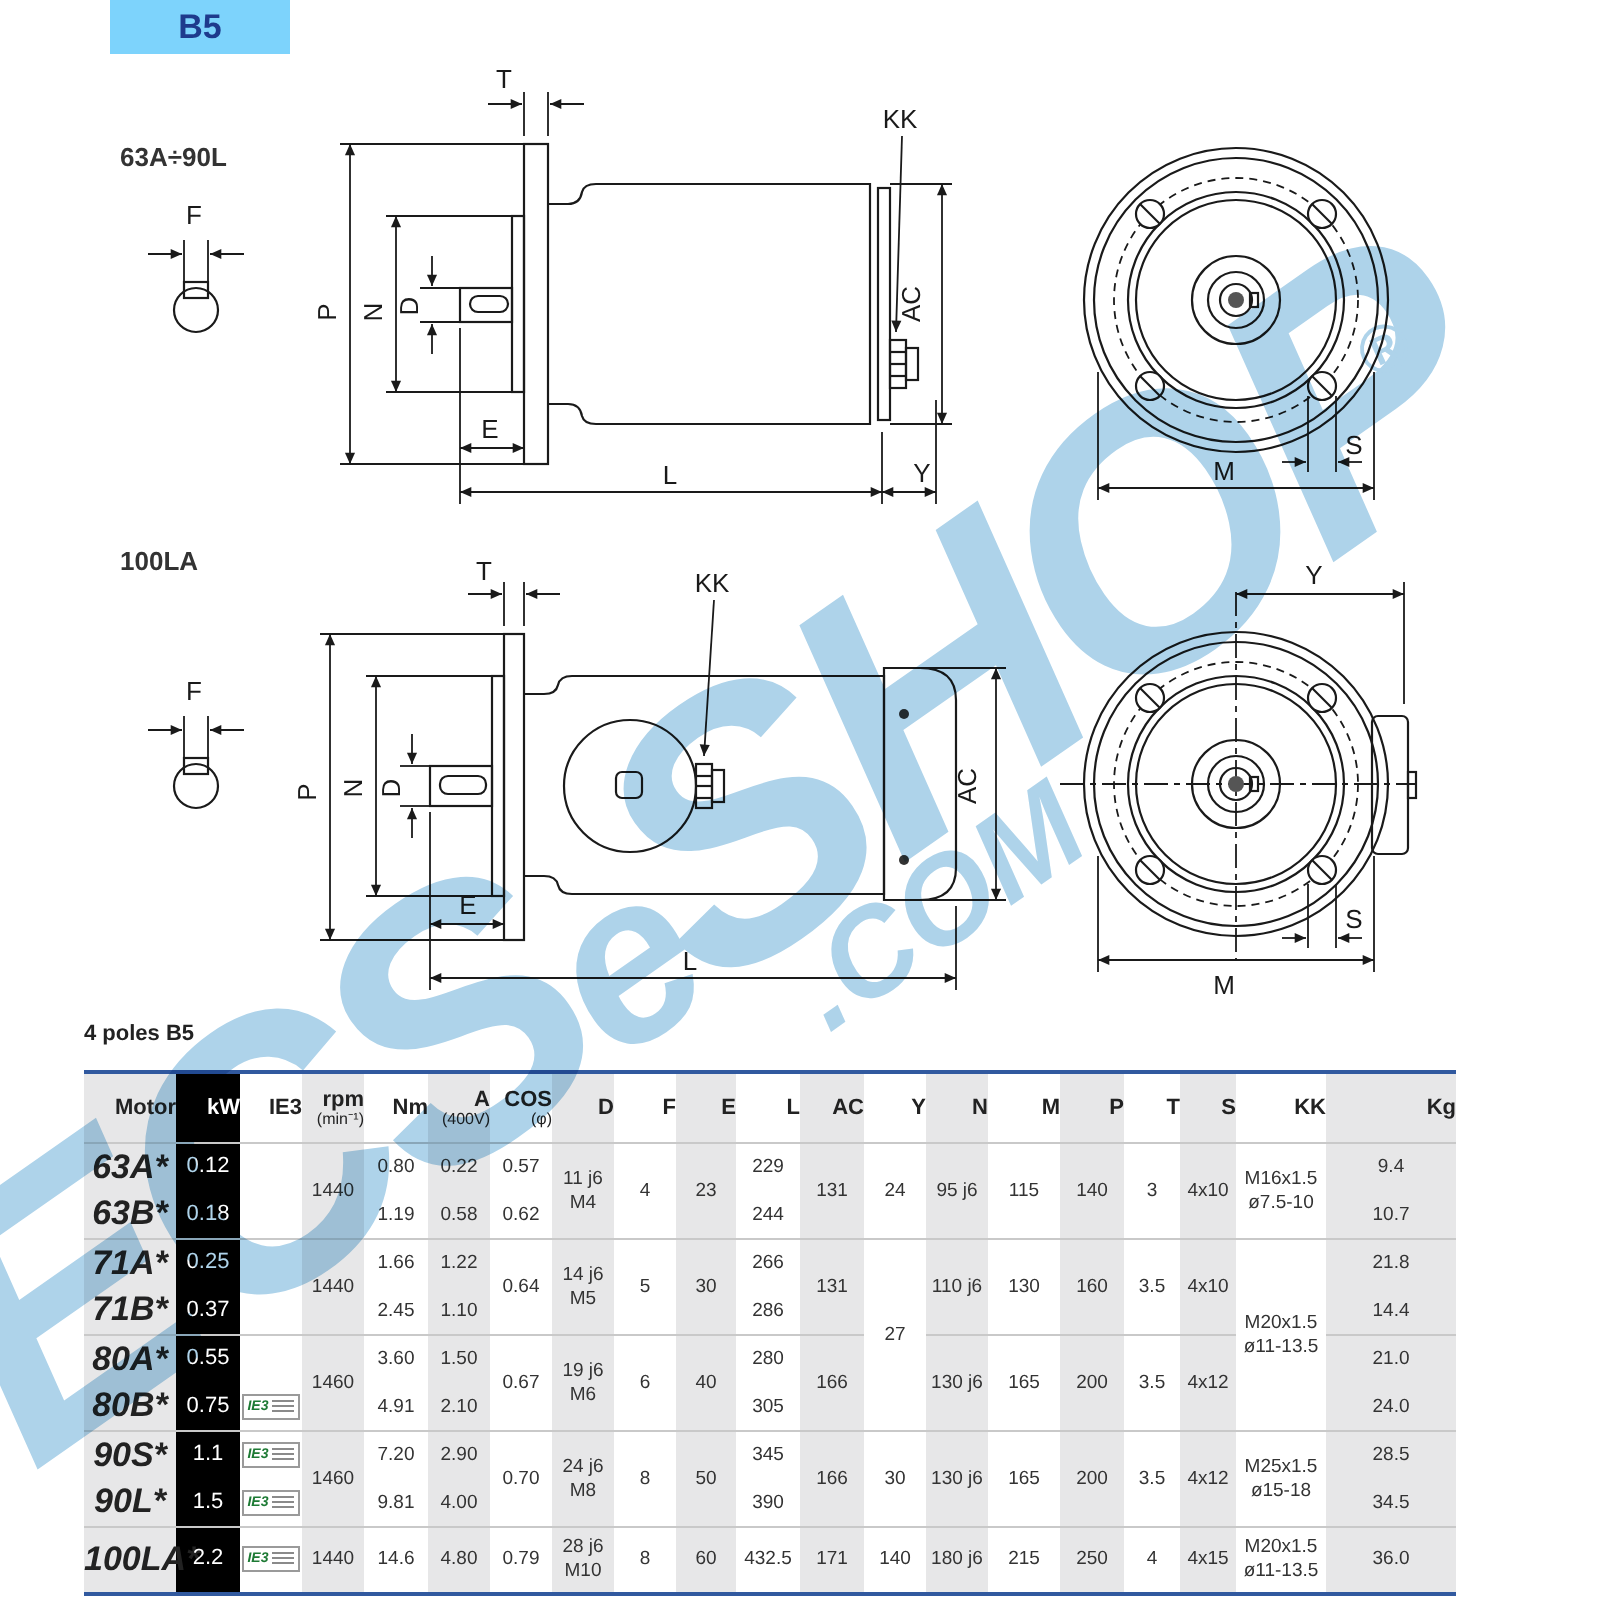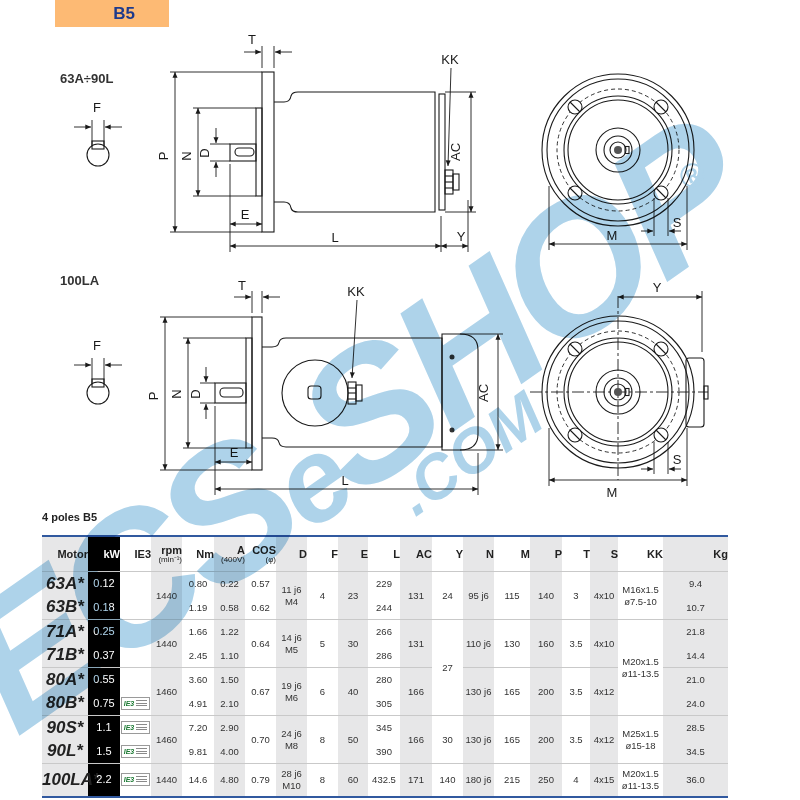--- a/index.html
+++ b/index.html
@@ -1,22 +1,22 @@
 <!DOCTYPE html>
 <html><head>
 <meta charset="utf-8">
 <style>
   html,body{margin:0;padding:0;}
   body{width:800px;height:800px;position:relative;background:#fff;
        font-family:"Liberation Sans",sans-serif;overflow:hidden;}
 
   
-  .b5{position:absolute;left:55px;top:0;width:90px;height:27px;background:#fdba74;
+  .b5{position:absolute;left:55px;top:0;width:90px;height:27px;background:#7dd3fc;
       color:#1e3a8c;font-weight:bold;font-size:17px;display:flex;align-items:center;
-      justify-content:center;z-index:2;padding-left:24px;}
+      justify-content:center;z-index:2;}
   .cap{position:absolute;left:42px;top:511px;font-size:11px;font-weight:bold;color:#222;z-index:2;}
 
   
   .draw{position:absolute;left:0;top:0;z-index:1;}
   svg text{font-family:"Liberation Sans",sans-serif;font-size:13px;fill:#1a1a1a;stroke:none;}
   svg text.ttl{font-weight:bold;fill:#333;}
   .part{stroke:#1a1a1a;stroke-width:1.1;fill:none;}
   .dim{stroke:#1a1a1a;stroke-width:0.9;fill:none;}
 
   

